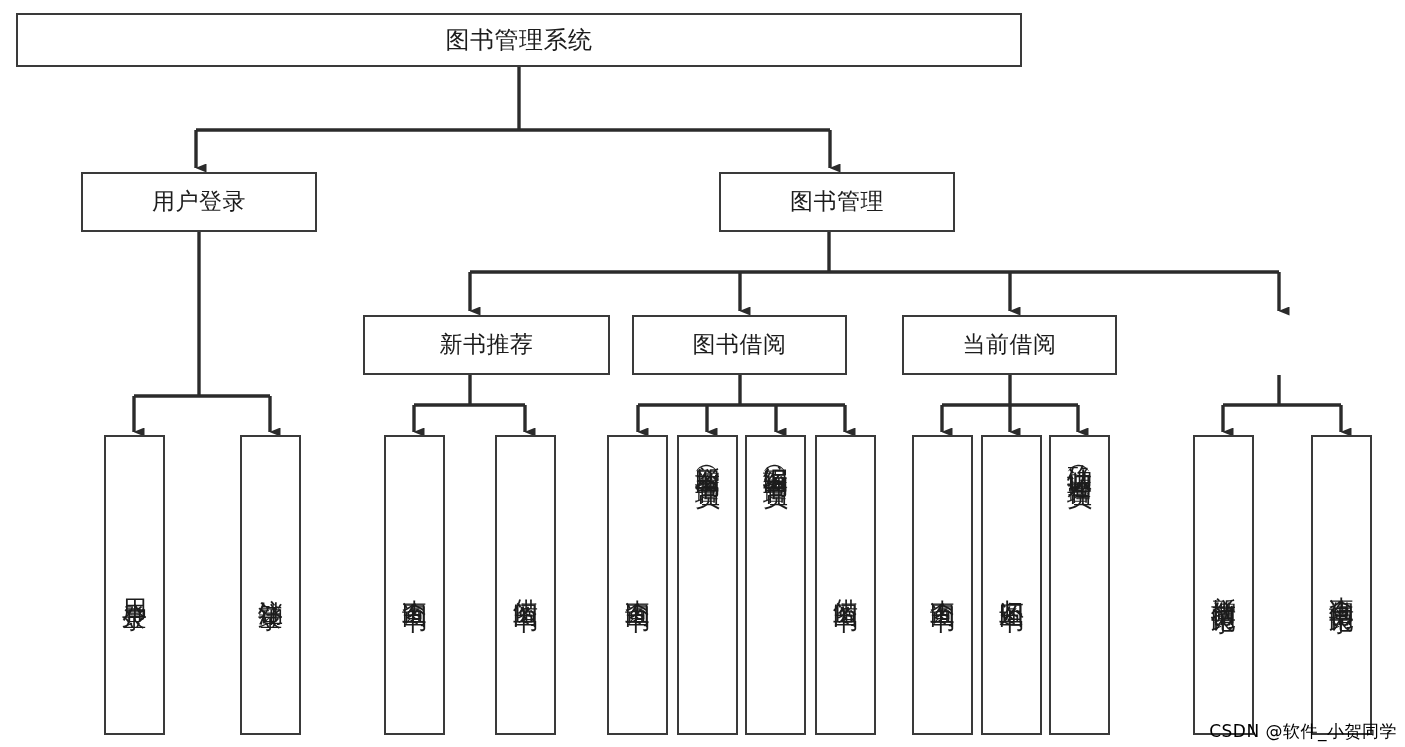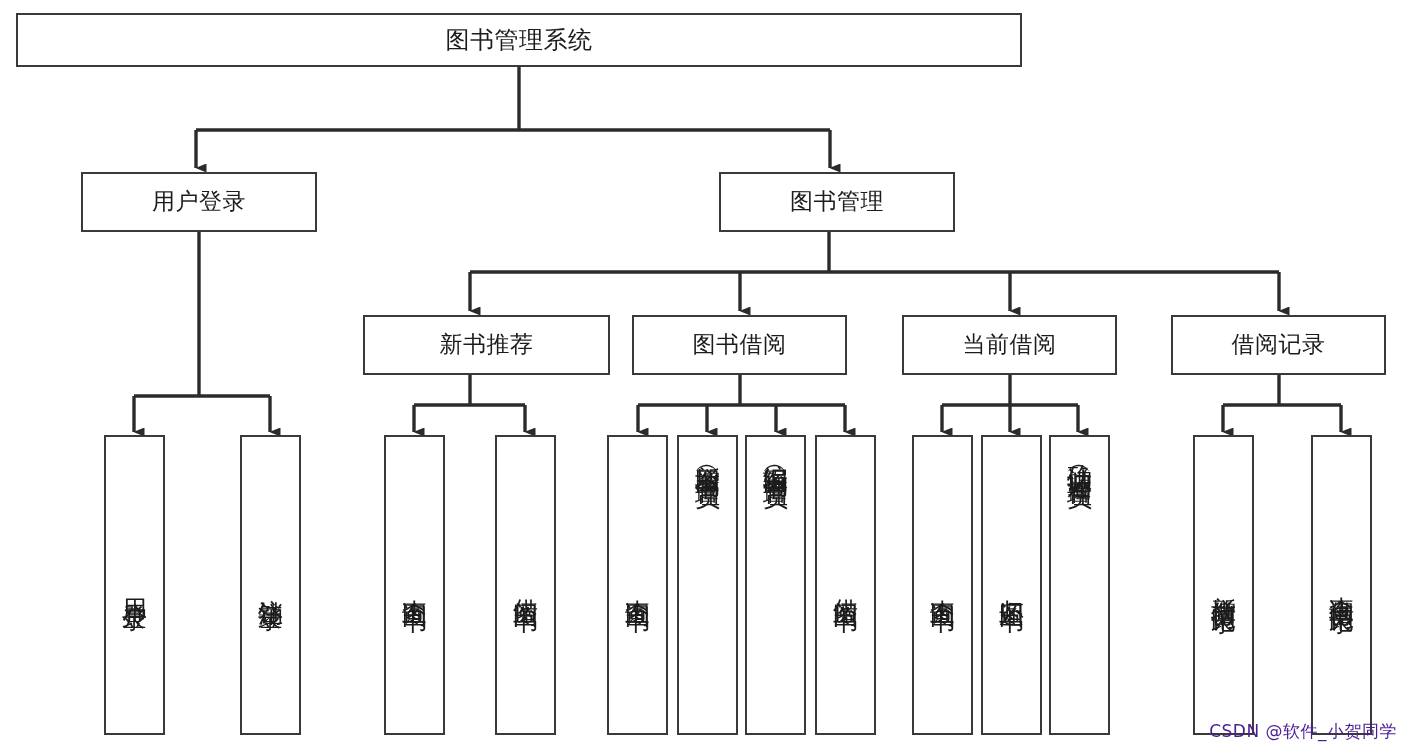--- a/index.html
+++ b/index.html
@@ -65,21 +65,21 @@
   }
   .node.vert.centered {
     align-items: center;
     padding-top: 0;
   }
   .watermark {
     position: absolute;
     right: 8px;
     bottom: 4px;
     font-size: 17px;
-    color: #4c1d95;
+    color: #000000;
     white-space: nowrap;
     letter-spacing: 0.5px;
   }
 </style>
 </head>
 <body>
 
 <div id="canvas">
 
   <svg class="connectors" viewBox="0 0 1405 747">
@@ -150,23 +150,20 @@
   </div>
 
   <div class="node horiz" style="left:632px; top:315px; width:215px; height:60px;">
     <span class="label">图书借阅</span>
   </div>
 
   <div class="node horiz" style="left:902px; top:315px; width:215px; height:60px;">
     <span class="label">当前借阅</span>
   </div>
 
-  <div class="node horiz" style="left:1171px; top:315px; width:215px; height:60px;">
-    <span class="label">借阅记录</span>
-  </div>
 
   <div class="node vert centered" style="left:104px; top:435px; width:61px; height:300px;">
     <span class="label">用户登录</span>
   </div>
 
   <div class="node vert centered" style="left:240px; top:435px; width:61px; height:300px;">
     <span class="label">注销登录</span>
   </div>
 
   <div class="node vert centered" style="left:384px; top:435px; width:61px; height:300px;">

